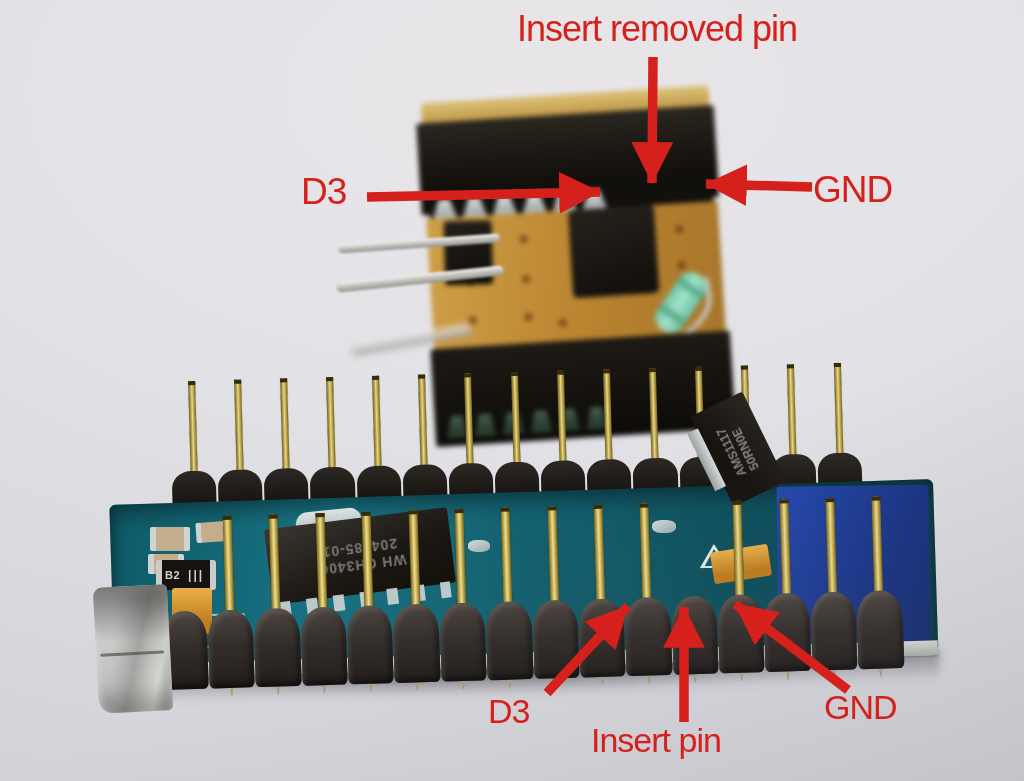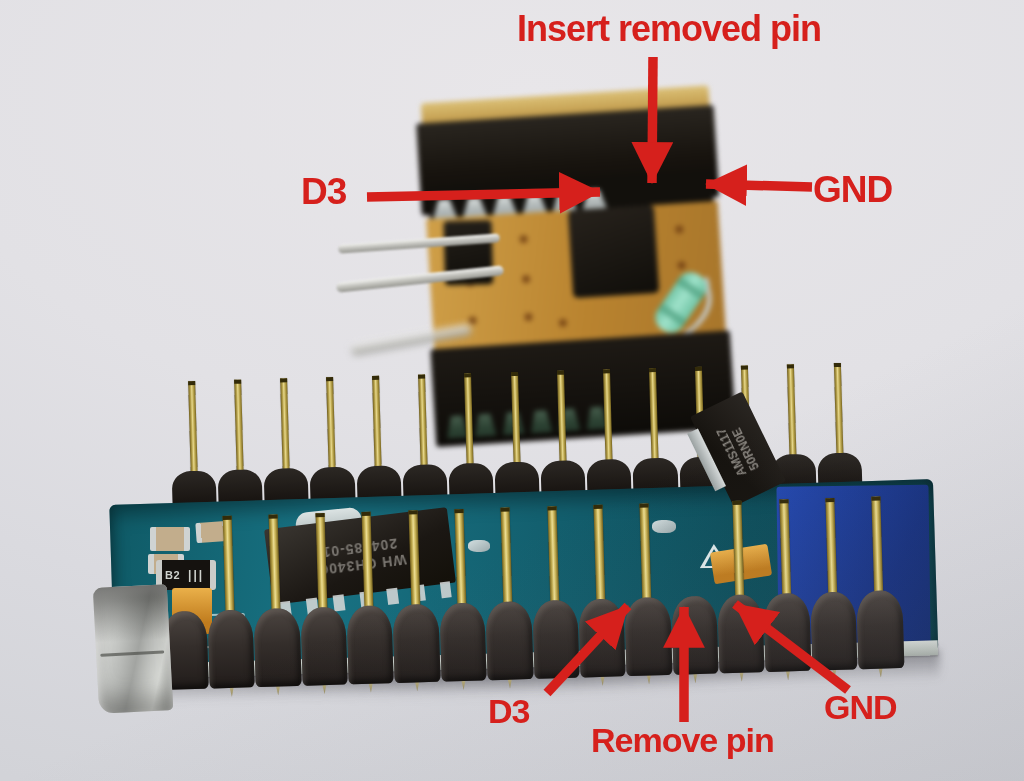--- a/index.html
+++ b/index.html
@@ -158,21 +158,21 @@
   .row-tips .tip{display:block;width:14px;height:28px;margin:0 auto;
     clip-path:polygon(12% 0,88% 0,70% 52%,50% 100%,30% 52%);
     background:linear-gradient(180deg,#8f969a 0%,#e6eaea 42%,#cdbf85 72%,#9d9267 100%);}
   .pcb-edge{position:absolute;left:148px;top:652px;width:790px;height:15px;
     transform:rotate(-1.7deg);
     background:linear-gradient(180deg,#d6dbd7 0%,#bcc3bd 60%,#a9b0aa 100%);
     box-shadow:0 1px 2px rgba(40,40,44,.4);}
 
   
   .ann-svg{position:absolute;left:0;top:0;z-index:60;pointer-events:none;}
-  .lbl{position:absolute;z-index:61;color:var(--red);font-weight:bold;
+  .lbl{position:absolute;z-index:61;color:var(--red);font-weight:normal;
     font-family:"Liberation Sans",sans-serif;letter-spacing:-1px;white-space:nowrap;}
   .lbl-insert{left:517px;top:8px;font-size:36px;}
   .lbl-d3-top{left:301px;top:171px;font-size:37px;}
   .lbl-gnd-top{left:813px;top:169px;font-size:37px;}
   .lbl-d3-bottom{left:488px;top:692px;font-size:34px;}
   .lbl-remove-pin{left:591px;top:721px;font-size:34px;}
   .lbl-gnd-bottom{left:824px;top:688px;font-size:34px;}
 </style>
 </head>
 <body>
@@ -489,16 +489,16 @@
       <line x1="547" y1="693" x2="628" y2="606" marker-end="url(#ah)"></line>
       <line x1="684" y1="722" x2="684" y2="607" marker-end="url(#ah)"></line>
       <line x1="848" y1="690" x2="735" y2="604" marker-end="url(#ah)"></line>
     </g>
   </svg>
 
   <div class="lbl lbl-insert">Insert removed pin</div>
   <div class="lbl lbl-d3-top">D3</div>
   <div class="lbl lbl-gnd-top">GND</div>
   <div class="lbl lbl-d3-bottom">D3</div>
-  <div class="lbl lbl-remove-pin">Remove pin</div>
+  <div class="lbl lbl-remove-pin">Insert pin</div>
   <div class="lbl lbl-gnd-bottom">GND</div>
 
 </div>
 
 </body></html>

